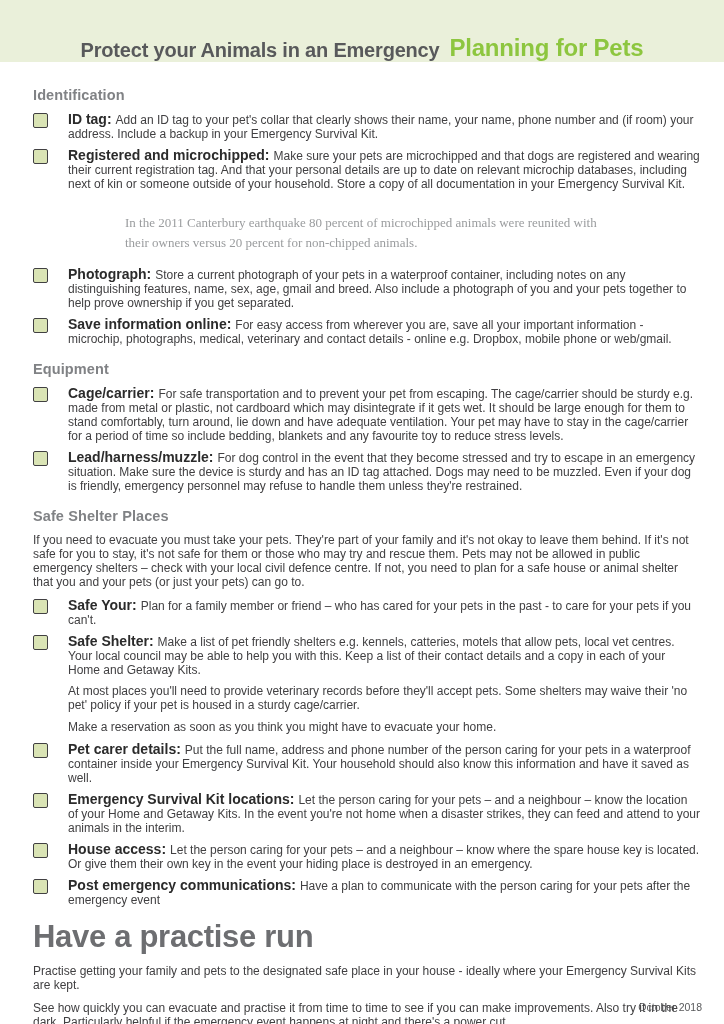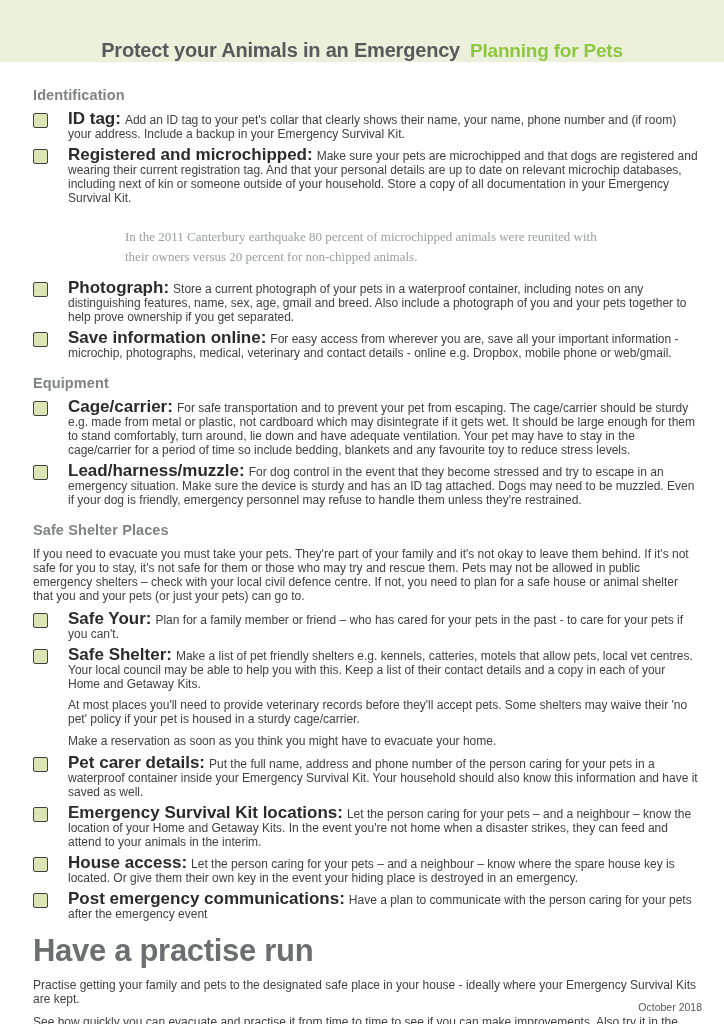--- a/index.html
+++ b/index.html
@@ -5,28 +5,28 @@
   :root{
     --band:#eaf0da; --accent:#8dc63f; --checkbox:#dae4b5; --title:#58595b;
     --heading:#808285; --text:#414042; --label:#2b2b2b; --quote:#9a9c9e;
   }
   *{margin:0;padding:0;box-sizing:border-box;}
   html,body{background:#fff;}
   body{font-family:"Liberation Sans","DejaVu Sans",sans-serif;}
   .page{position:relative;width:724px;height:1024px;background:#fff;overflow:hidden;}
   .band{height:62px;background:var(--band);display:flex;align-items:flex-end;justify-content:center;gap:10px;}
   .band .title{font-size:20px;font-weight:700;color:var(--title);letter-spacing:-0.2px;}
-  .band .subtitle{font-size:19px;font-weight:700;color:var(--accent);letter-spacing:-0.2px;}
+  .band .subtitle{font-size:24px;font-weight:700;color:var(--accent);letter-spacing:-0.2px;}
   .content{padding:16px 24px 0 33px;}
   .sec-heading{font-size:14.5px;font-weight:700;color:var(--heading);margin:9px 0 9px 0;letter-spacing:0.1px;}
   .sec-gap{margin-top:15px;}
   .item{display:grid;grid-template-columns:16px 1fr;column-gap:19px;margin-bottom:7px;}
   .checkbox{width:15px;height:15px;margin-top:1px;background:var(--checkbox);border:1.6px solid #414042;border-radius:2px;}
   .item-text,.para,.note{font-size:12px;line-height:14px;color:var(--text);}
-  .item-text strong{color:var(--label);font-size:17px;margin-right:4px;}
+  .item-text strong{color:var(--label);font-size:14px;margin-right:4px;}
   .para{margin-bottom:9px;}
   .note{padding-left:35px;margin-bottom:8px;}
   .quote{font-family:"Liberation Serif","DejaVu Serif",serif;font-size:13px;line-height:20px;color:var(--quote);margin:22px 0 14px 92px;max-width:485px;}
   .big-heading{font-size:31px;font-weight:700;color:#6d6e71;margin:12px 0 9px 0;letter-spacing:-0.3px;}
   .footer-url{position:absolute;left:95px;top:976px;font-size:21px;font-weight:700;color:#6d6e71;letter-spacing:-0.3px;text-decoration:none;}
   .footer-date{position:absolute;right:22px;top:1001px;font-size:10.5px;color:var(--title);}
 </style>
 </head>
 <body>
 

